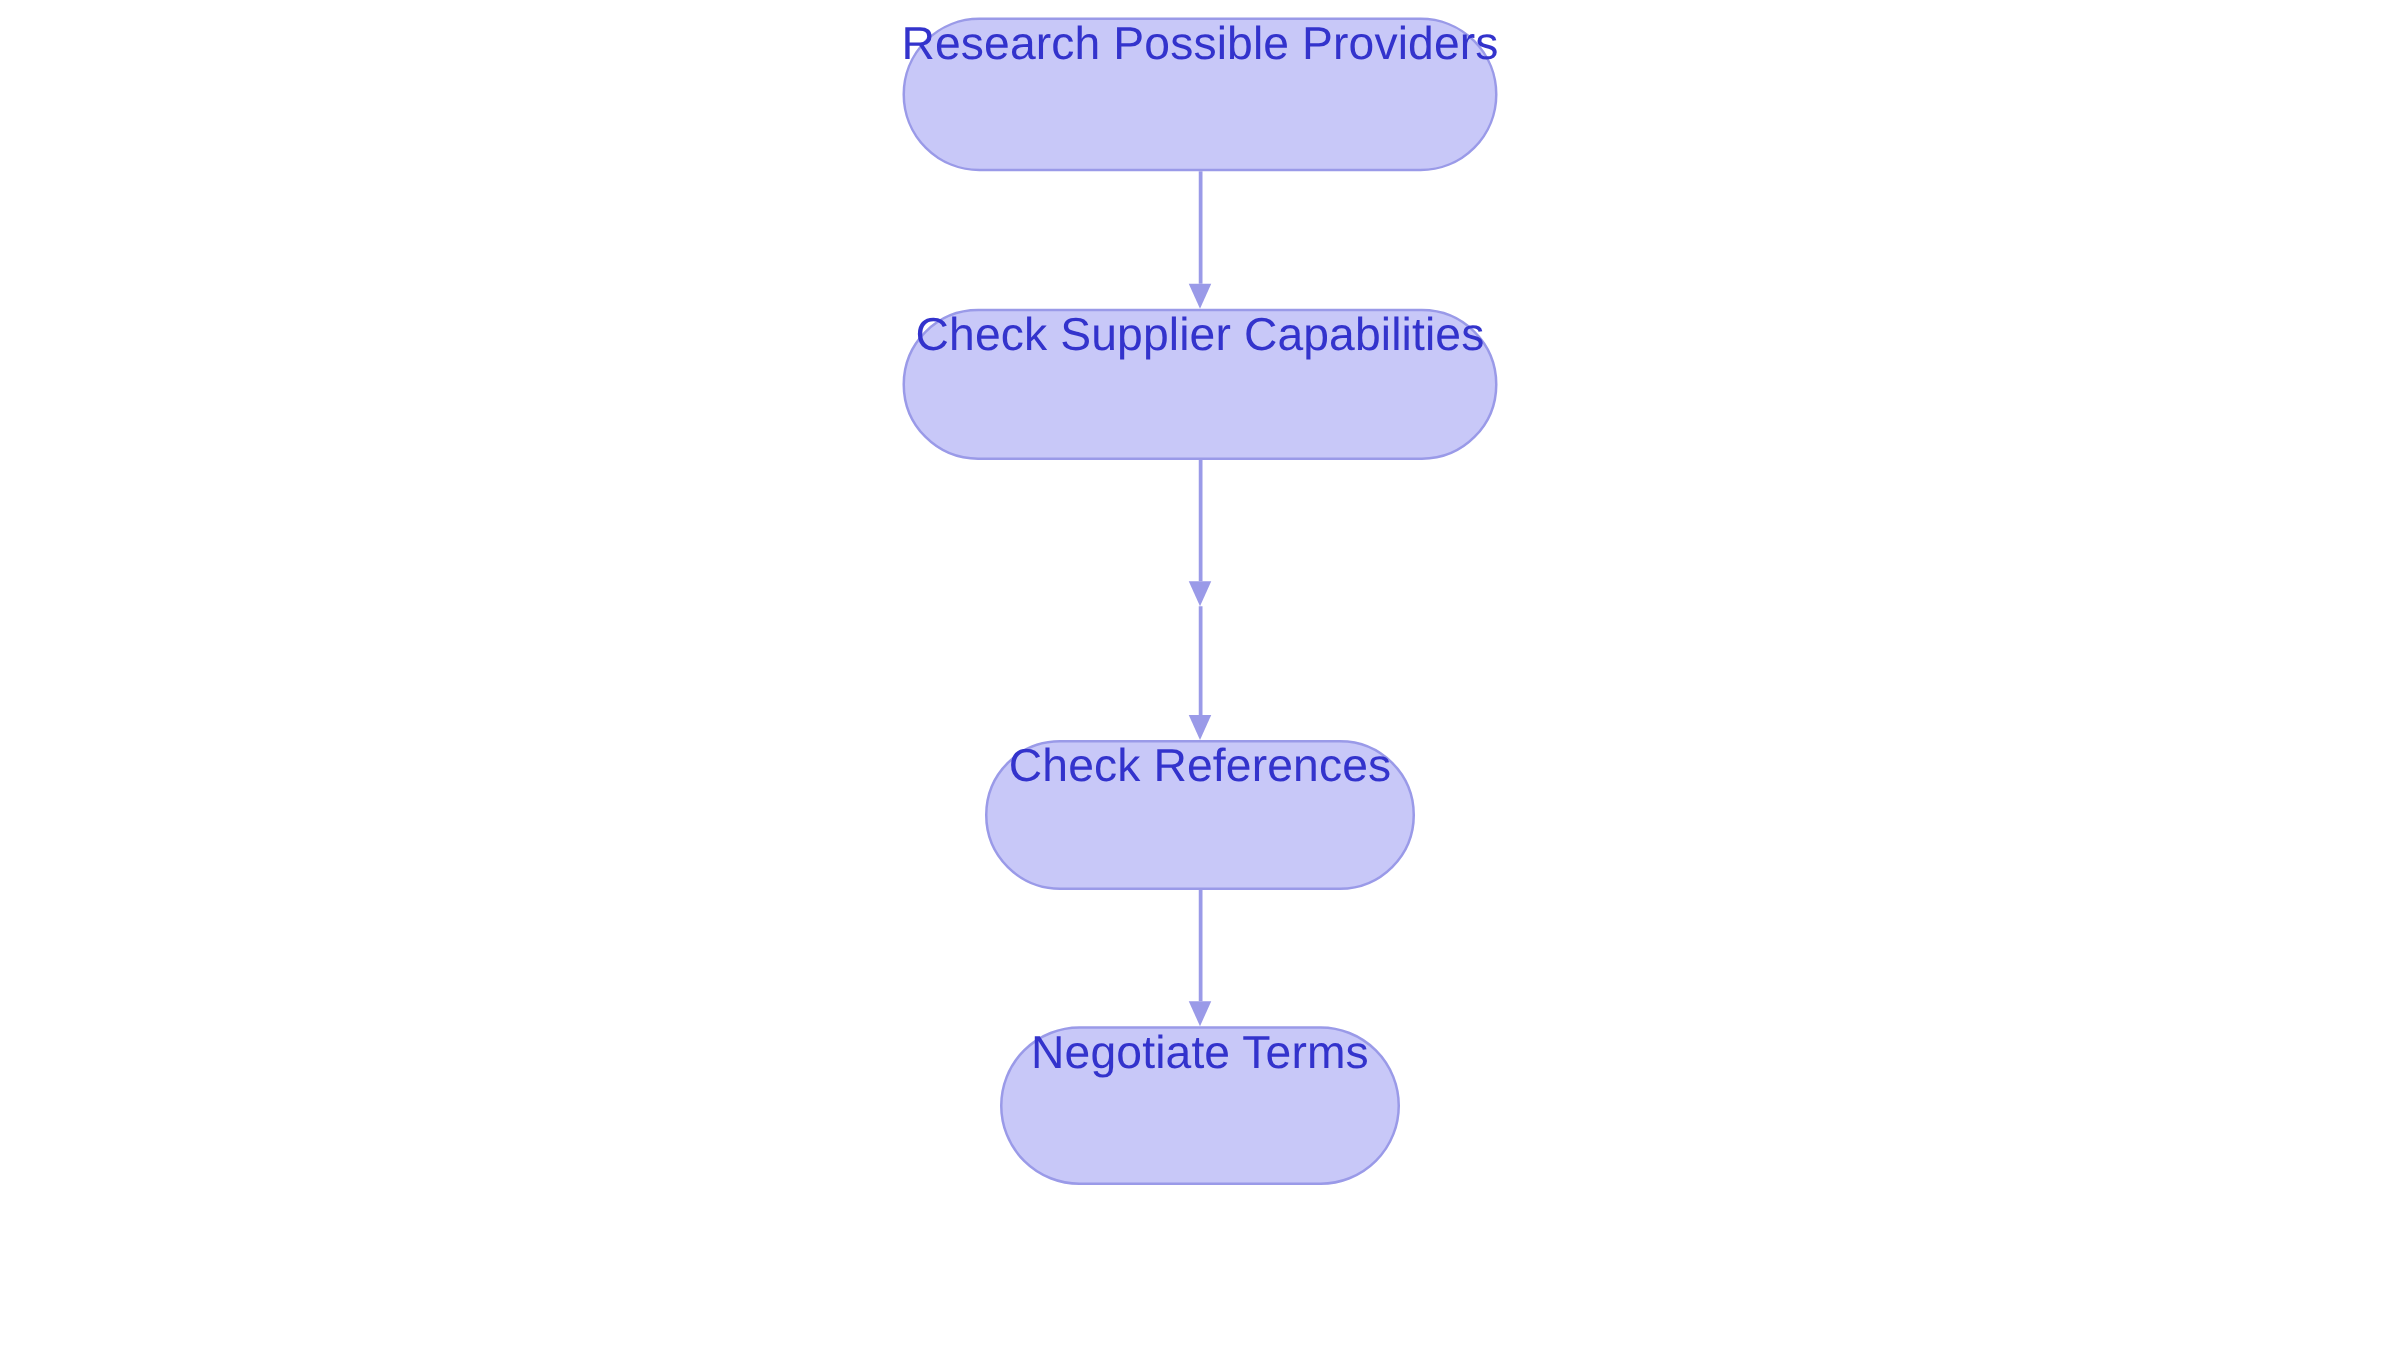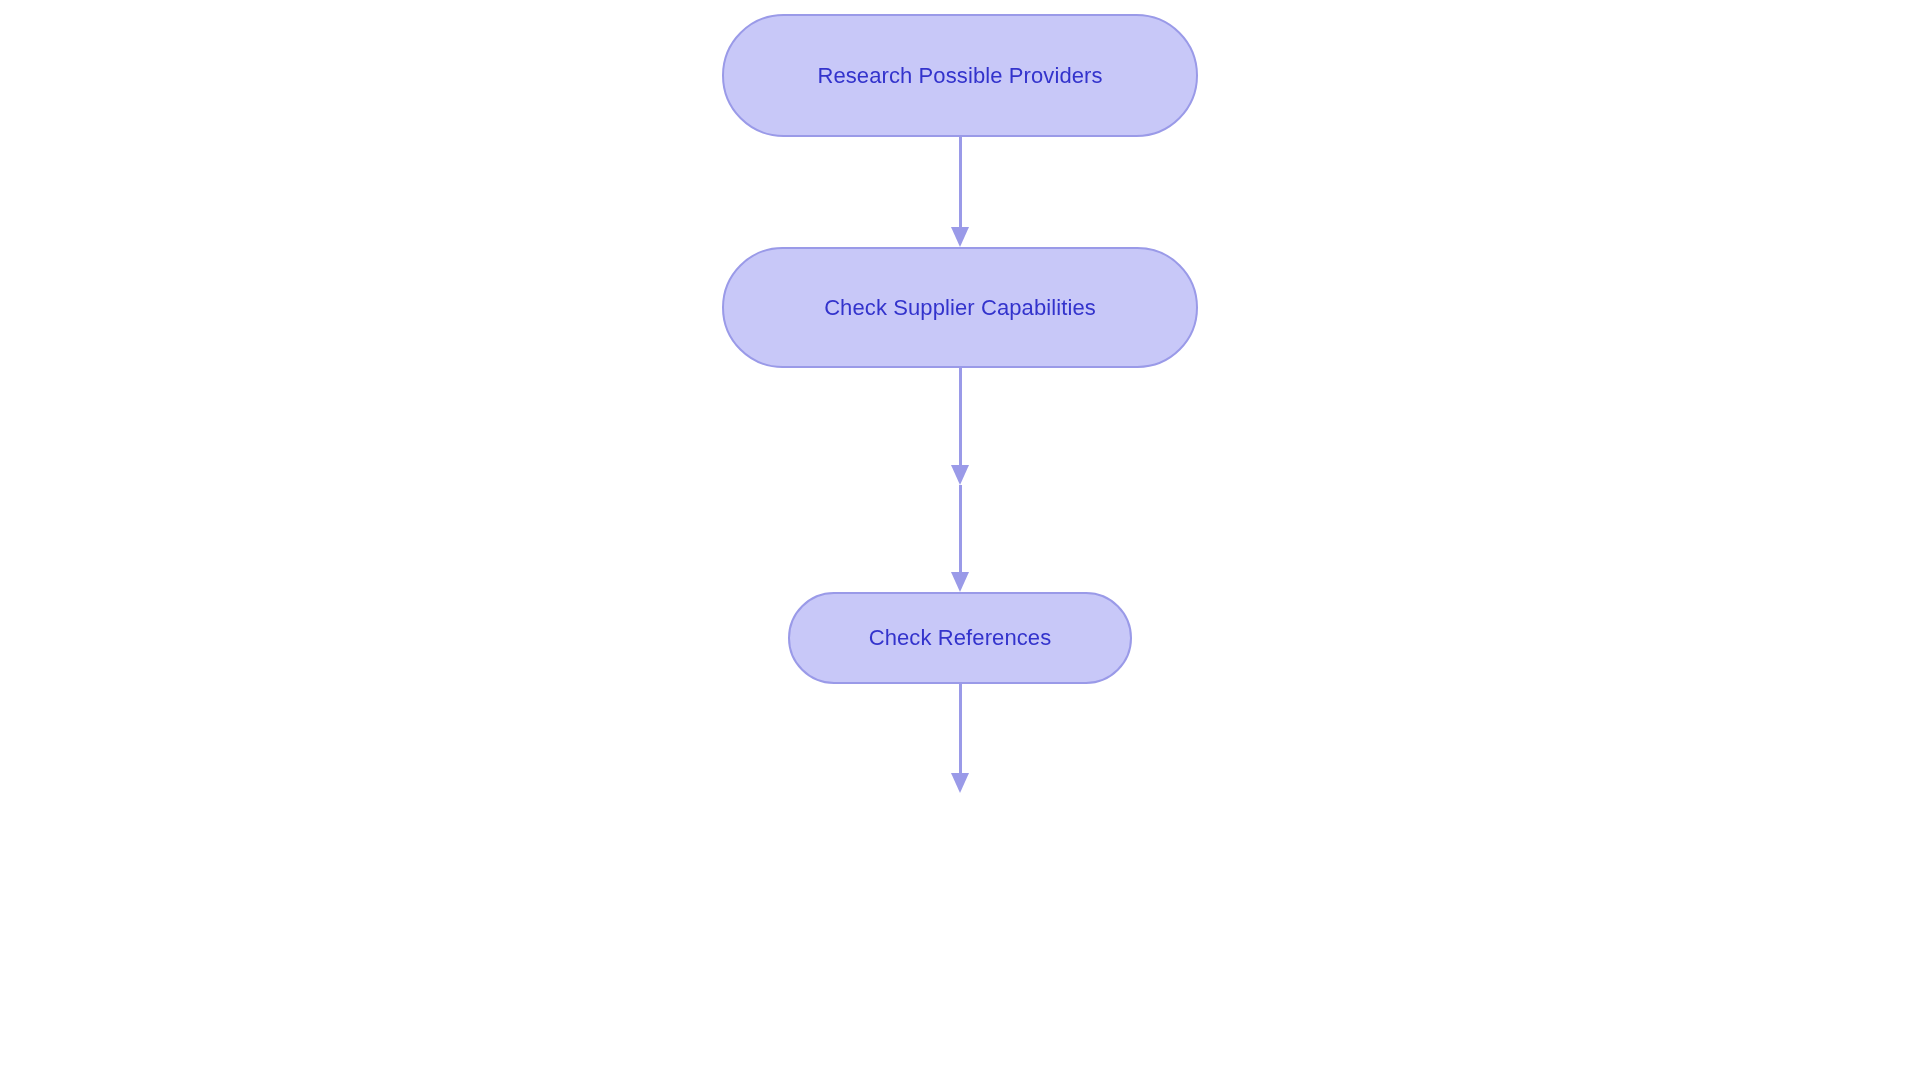--- a/index.html
+++ b/index.html
@@ -28,45 +28,45 @@
     height: 1083px;
     display: flex;
     flex-direction: column;
     align-items: center;
   }
 
   
   .flow-node {
     box-sizing: border-box;
     display: flex;
-    align-items: center;
+    align-items: flex-start;
     justify-content: center;
     background: #c8c8f8;
     border: 2px solid #9a9ae8;
     border-radius: 9999px;
     color: #3333cc;
     font-family: "Liberation Sans", sans-serif;
-    font-size: 22px;
+    font-size: 37px;
     font-weight: 400;
     letter-spacing: 0.1px;
     white-space: nowrap;
     text-align: center;
     line-height: 1;
   }
 
   .flow-node .node-label {
     display: block;
     padding: 0 10px;
   }
 
   
   .node-1 { width: 476px; height: 123px; margin-top: 14px; }
   .node-2 { width: 476px; height: 121px; }
   .node-3 { width: 444px; height: 120px; }
-  .node-4 { width: 344px; height: 92px; }
+  .node-4 { width: 344px; height: 120px; }
   .node-5 { width: 320px; height: 127px; }
 
   
   .flow-connector {
     position: relative;
     width: 20px;
     display: flex;
     flex-direction: column;
     align-items: center;
     justify-content: flex-start;
@@ -123,15 +123,18 @@
 
     <div class="flow-node node-4">
       <span class="node-label">Check References</span>
     </div>
 
     <div class="flow-connector connector-4">
       <div class="connector-line"></div>
       <div class="connector-arrowhead"></div>
     </div>
 
+    <div class="flow-node node-5">
+      <span class="node-label">Negotiate Terms</span>
+    </div>
 
   </div>
 </div>
 
 </body></html>

